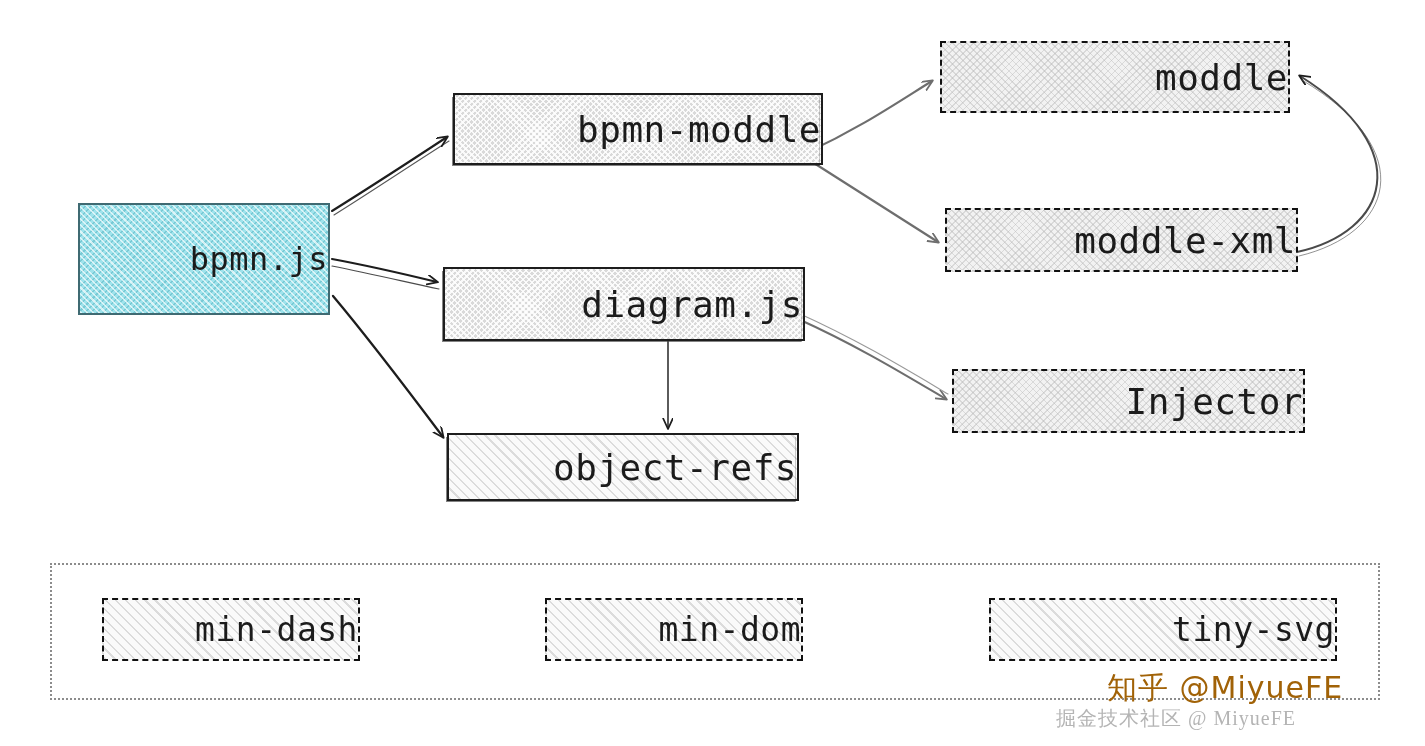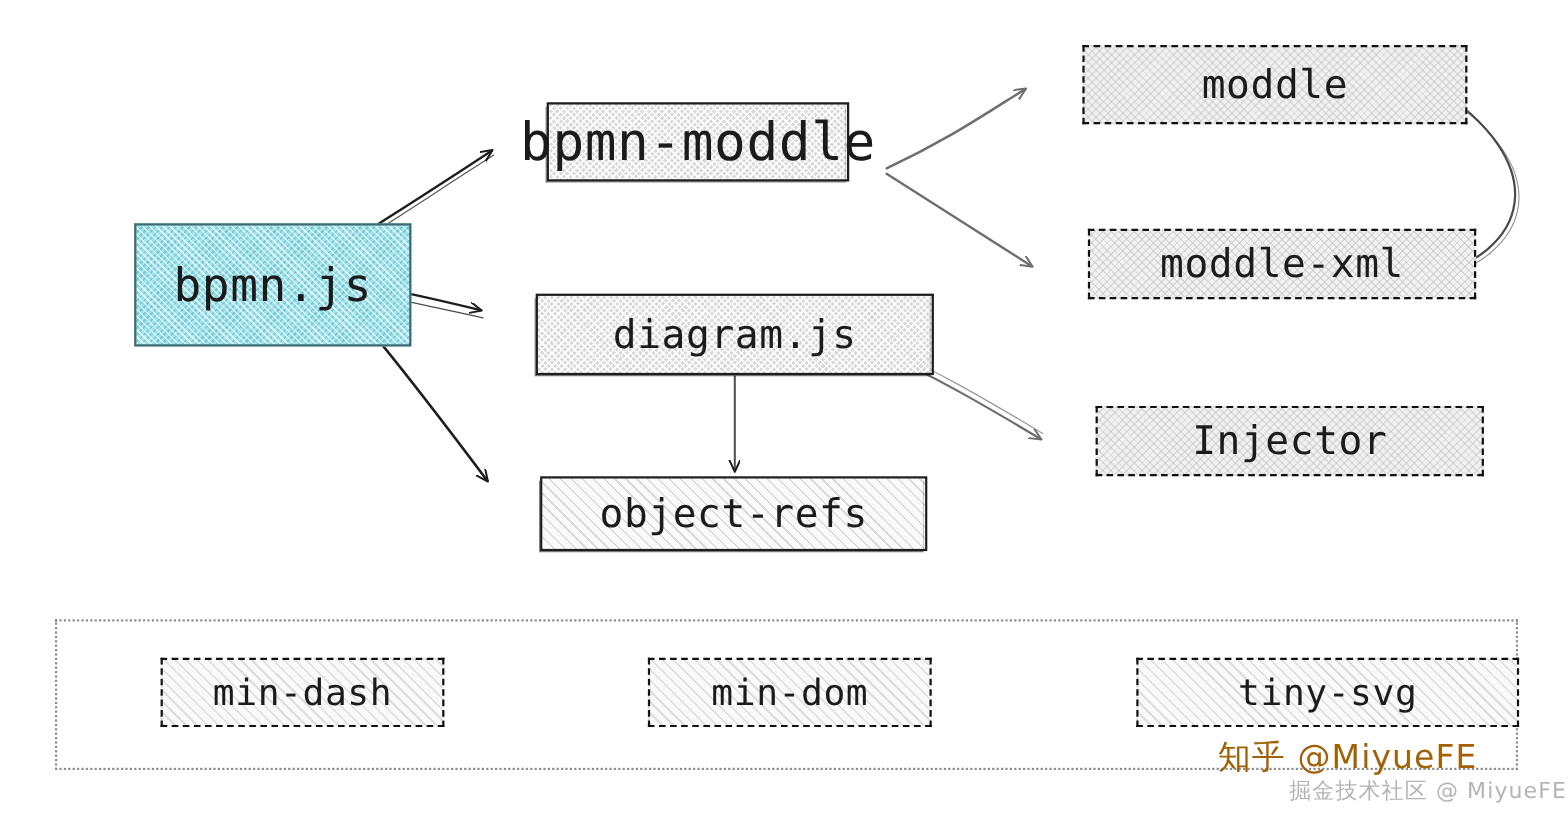--- a/index.html
+++ b/index.html
@@ -21,25 +21,24 @@
     top: 0;
     width: 1425px;
     height: 746px;
     pointer-events: none;
   }
   .node {
     position: absolute;
     box-sizing: border-box;
     display: flex;
     align-items: center;
-    justify-content: center;
+    justify-content: flex-end;
     color: #1b1b1b;
     letter-spacing: 0.5px;
     white-space: nowrap;
-    margin-left: 44px;
   }
   .node .label {
     position: relative;
     z-index: 2;
   }
 
   
   .hatch-cross {
     background-color: #d9d9d9;
     background-image:
@@ -151,25 +150,25 @@
     <g>
       <path d="M668,342 L668,428" fill="none" stroke="#4a4a4a" stroke-width="1.8" stroke-linecap="round" marker-end="url(#ah-dark)"></path>
     </g>
 
     <g>
       <path d="M1297,252 C1388,232 1418,150 1300,76" fill="none" stroke="#4a4a4a" stroke-width="2.0" stroke-linecap="round" marker-end="url(#ah-dark)"></path>
       <path d="M1299,256 C1392,234 1422,152 1302,80" fill="none" stroke="#4a4a4a" stroke-width="1.0" stroke-linecap="round" opacity="0.6"></path>
     </g>
   </svg>
 
-  <div class="node hatch-cross-cyan b-cyan" style="left:78px; top:203px; width:252px; height:112px; font-size:42px;">
+  <div class="node hatch-cross-cyan b-cyan" style="left:78px; top:203px; width:252px; height:112px; font-size:32px;">
     <span class="label">bpmn.js</span>
   </div>
 
-  <div class="node hatch-cross b-solid sketch" style="left:453px; top:93px; width:275px; height:72px; font-size:48px;">
+  <div class="node hatch-cross b-solid sketch" style="left:453px; top:93px; width:370px; height:72px; font-size:36px;">
     <span class="label">bpmn-moddle</span>
   </div>
 
   <div class="node hatch-cross b-solid sketch" style="left:443px; top:267px; width:362px; height:74px; font-size:36px;">
     <span class="label">diagram.js</span>
   </div>
 
   <div class="node hatch-diag b-solid sketch" style="left:447px; top:433px; width:352px; height:68px; font-size:36px;">
     <span class="label">object-refs</span>
   </div>
@@ -195,15 +194,15 @@
   <div class="node hatch-diag b-dashed" style="left:545px; top:598px; width:258px; height:63px; font-size:33px;">
     <span class="label">min-dom</span>
   </div>
 
   <div class="node hatch-diag b-dashed" style="left:989px; top:598px; width:348px; height:63px; font-size:33px;">
     <span class="label">tiny-svg</span>
   </div>
 
   <div class="watermark wm-top" style="left:1107px; top:668px;">知乎 @MiyueFE</div>
 
-  <div class="watermark wm-bottom" style="left:1172px; top:705px;">掘金技术社区 @ MiyueFE</div>
+  <div class="watermark wm-bottom" style="left:1056px; top:705px;font-family:Liberation Serif, serif;">掘金技术社区 @ MiyueFE</div>
 
 </div>
 
 </body></html>

